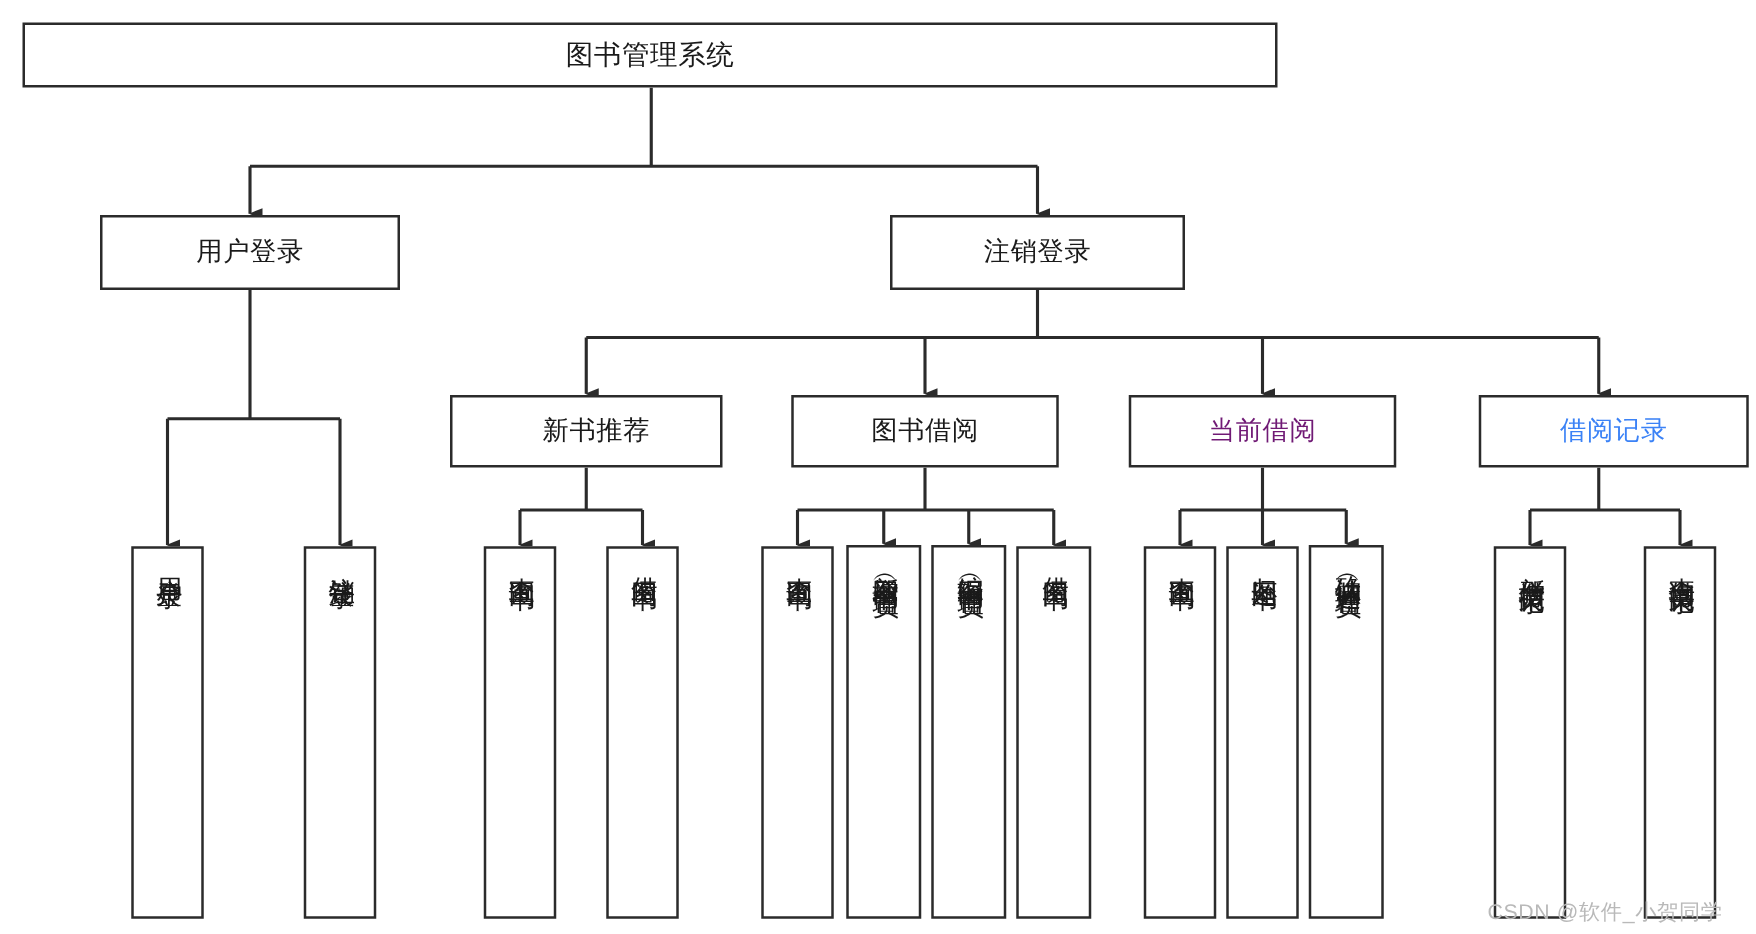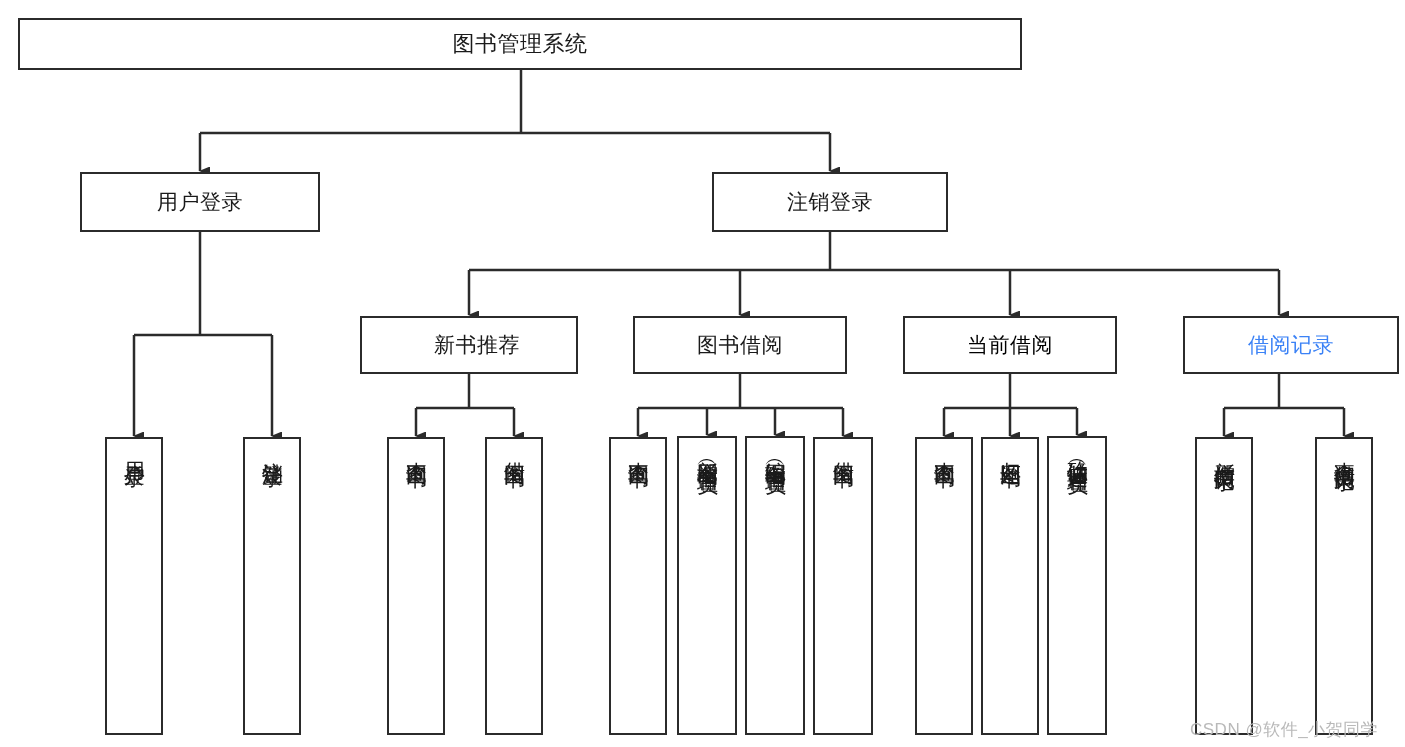--- a/index.html
+++ b/index.html
@@ -125,21 +125,21 @@
       </div>
       <div class="node horiz" style="left: 712px; top: 172px; width: 236px; height: 60px; border-color: rgb(43, 43, 43); background: rgb(255, 255, 255); color: rgb(26, 26, 26);">
         <span class="label">注销登录</span>
       </div>
       <div class="node horiz" style="left: 360px; top: 316px; width: 218px; height: 58px; border-color: rgb(43, 43, 43); background: rgb(255, 255, 255); color: rgb(26, 26, 26); padding-left: 16px;">
         <span class="label">新书推荐</span>
       </div>
       <div class="node horiz" style="left: 633px; top: 316px; width: 214px; height: 58px; border-color: rgb(43, 43, 43); background: rgb(255, 255, 255); color: rgb(26, 26, 26); align-items: center;">
         <span class="label">图书借阅</span>
       </div>
-      <div class="node horiz" style="left: 903px; top: 316px; width: 214px; height: 58px; border-color: rgb(43, 43, 43); background: rgb(255, 255, 255); color: #000000;">
+      <div class="node horiz" style="left: 903px; top: 316px; width: 214px; height: 58px; border-color: rgb(43, 43, 43); background: rgb(255, 255, 255); color: #701a75;">
         <span class="label">当前借阅</span>
       </div>
       <div class="node horiz" style="left: 1171px; top: 316px; width: 216px; height: 58px; border-color: rgb(43, 43, 43); background: rgb(255, 255, 255); color: #3b82f6; margin-left: 12px;">
         <span class="label">借阅记录</span>
       </div>
       <div class="node vert" style="left: 105px; top: 437px; width: 58px; height: 298px; border-color: rgb(43, 43, 43); background: rgb(255, 255, 255); color: rgb(26, 26, 26);">
         <span class="label">用户登录</span>
       </div>
       <div class="node vert" style="left: 243px; top: 437px; width: 58px; height: 298px; border-color: rgb(43, 43, 43); background: rgb(255, 255, 255); color: rgb(26, 26, 26);">
         <span class="label">注销登录</span>

